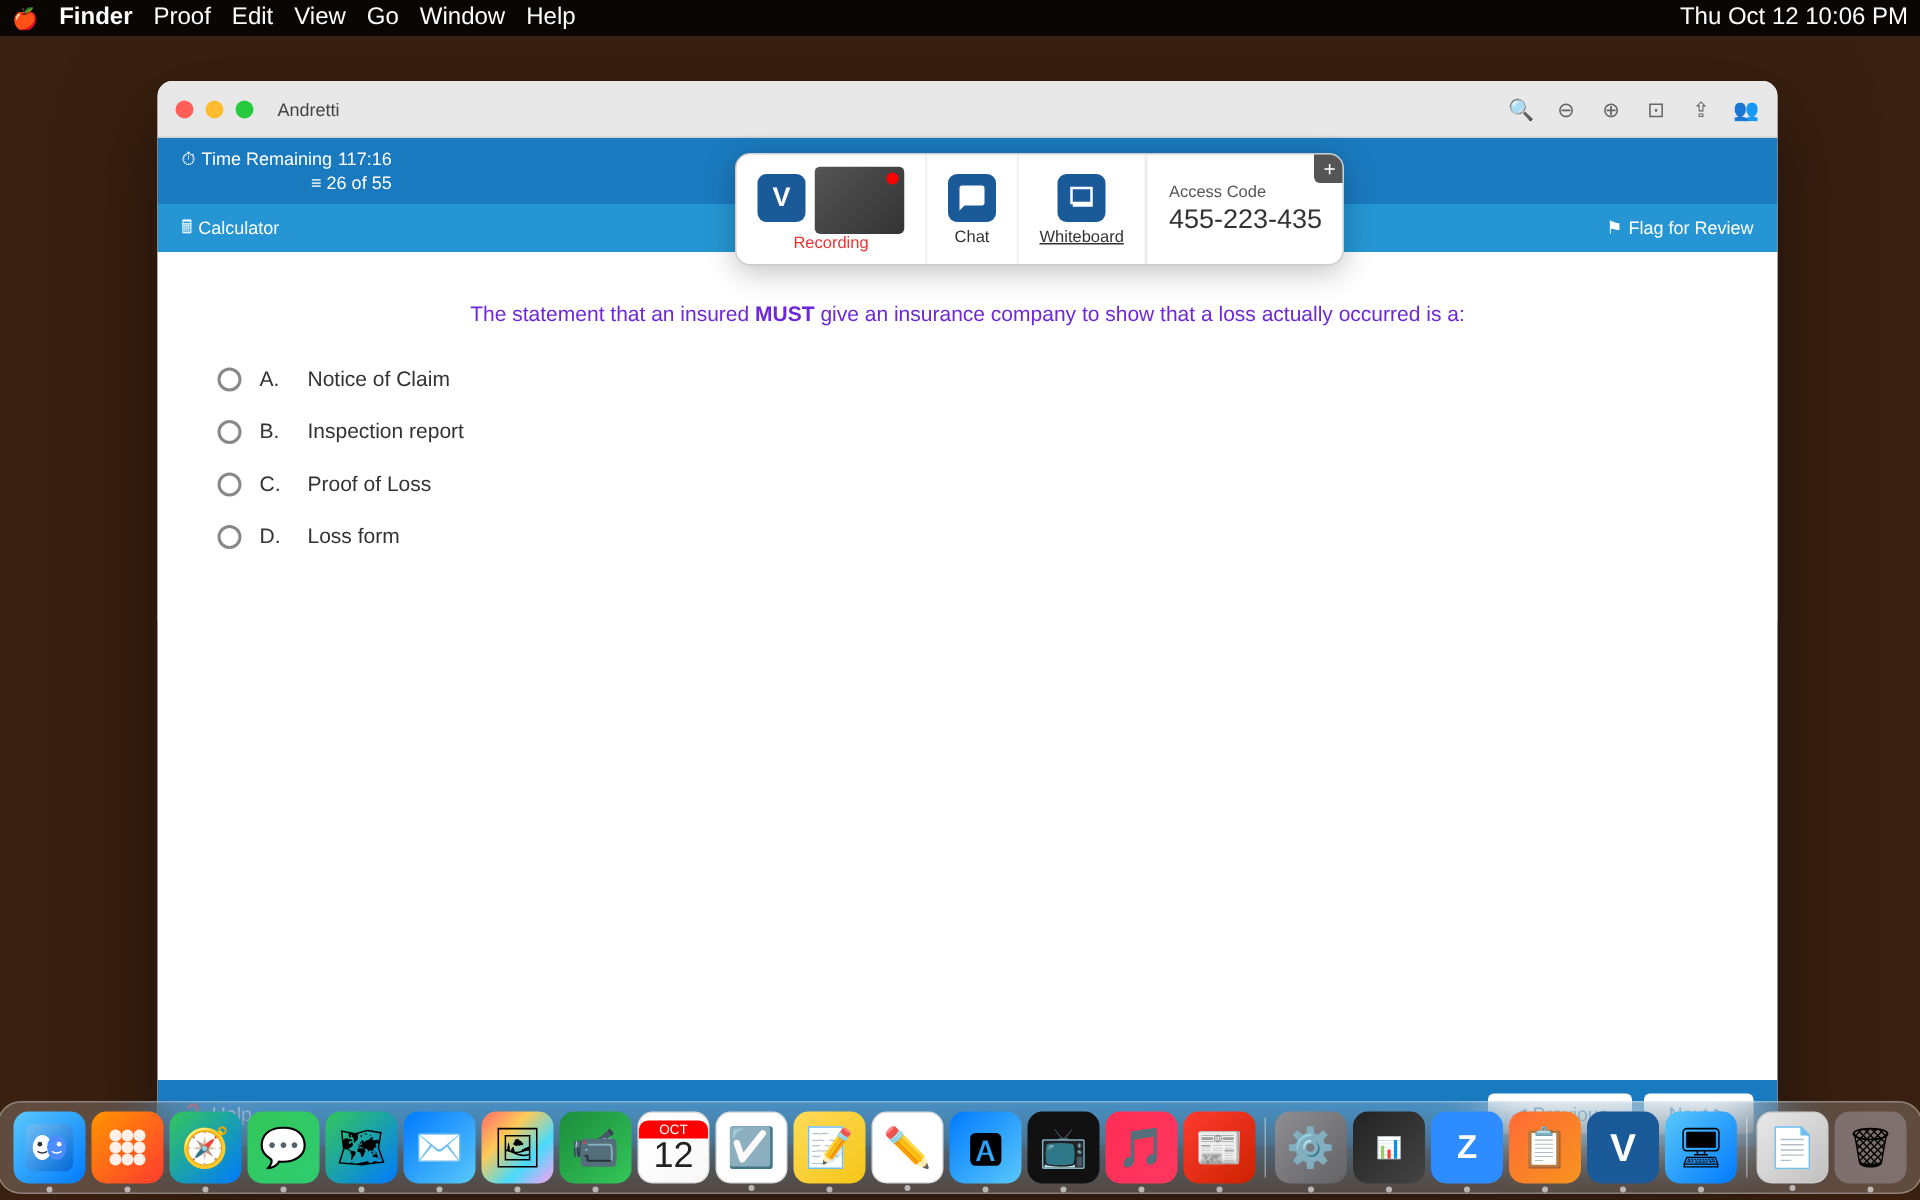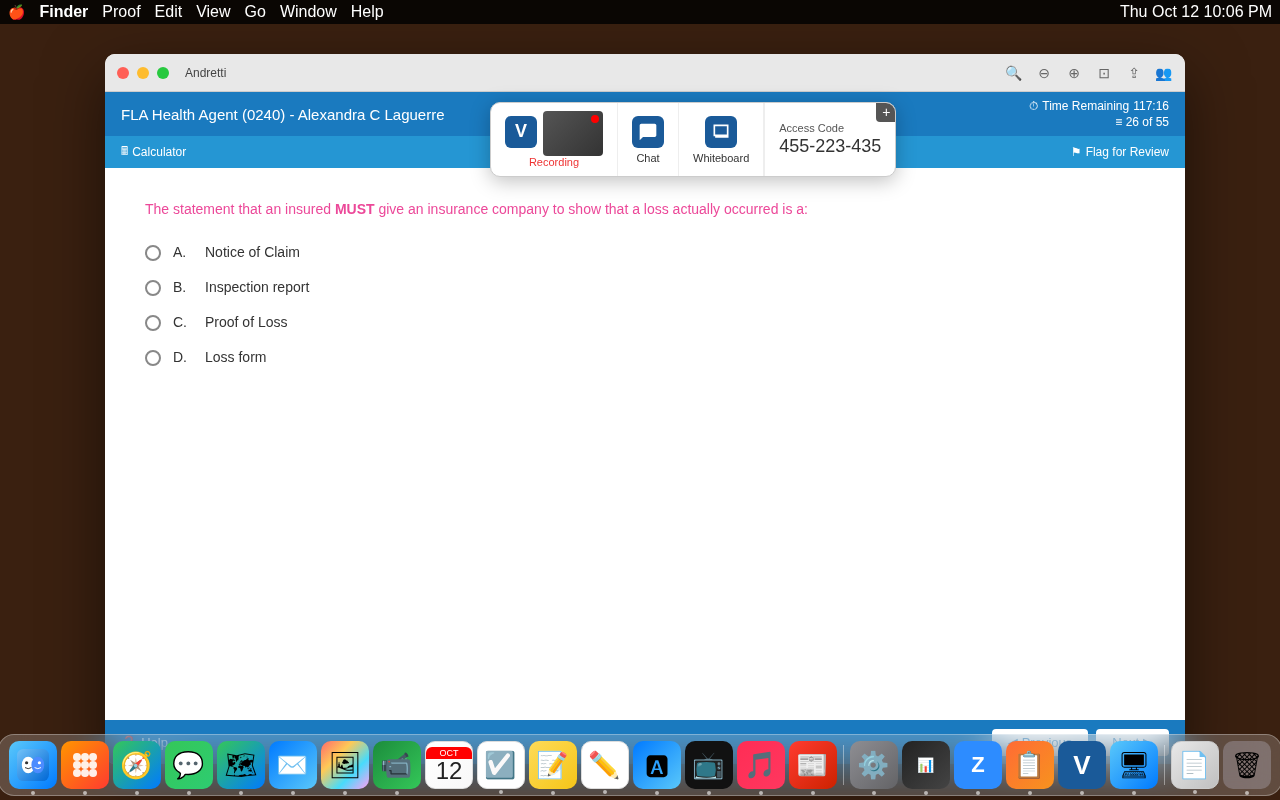--- a/index.html
+++ b/index.html
@@ -165,23 +165,24 @@
       cursor: pointer;
     }
 
     
     .question-area {
       padding: 30px 40px;
       background: white;
     }
     .question-text {
       font-size: 14px;
-      color: #ec4899;
+      color: #6d28d9;
       line-height: 1.6;
       margin-bottom: 24px;
+      text-align: center;
     }
     .question-text strong { font-weight: 700; }
 
     .answer-option {
       display: flex;
       align-items: flex-start;
       gap: 12px;
       margin-bottom: 18px;
     }
     .radio-btn {
@@ -466,21 +467,20 @@
         <div class="win-ctrl-icon">🔍</div>
         <div class="win-ctrl-icon">⊖</div>
         <div class="win-ctrl-icon">⊕</div>
         <div class="win-ctrl-icon">⊡</div>
         <div class="win-ctrl-icon">⇪</div>
         <div class="win-ctrl-icon">👥</div>
       </div>
     </div>
 
     <div class="exam-header">
-      <span class="exam-title">FLA Health Agent (0240) - Alexandra C Laguerre</span>
       <div class="exam-meta">
         <div class="time-remaining">
           <span>⏱</span>
           <span>Time Remaining</span>
           <span>117:16</span>
         </div>
         <div class="question-count">
           <span>≡</span>
           <span>26 of 55</span>
         </div>
@@ -568,21 +568,21 @@
       </div>
       <span style="font-size:11px;color:#333;">Chat</span>
     </div>
 
     <div class="zoom-tool">
       <div class="zoom-tool-icon" style="background:#1a5a99;">
         <svg width="20" height="20" viewBox="0 0 24 24" fill="white">
           <path d="M3 3h18v14H3V3zm2 2v10h14V5H5zm0 12h14v2H5v-2zM19 5h2v14h-2V5z"></path>
         </svg>
       </div>
-      <span style="font-size:11px;color:#333;">Whiteboard</span>
+      <span style="font-size:11px;color:#333;text-decoration:underline;">Whiteboard</span>
     </div>
 
     <div class="access-code-section">
       <span class="access-code-label">Access Code</span>
       <span class="access-code-value">455-223-435</span>
     </div>
   </div>
 
   <div class="dock">
 

